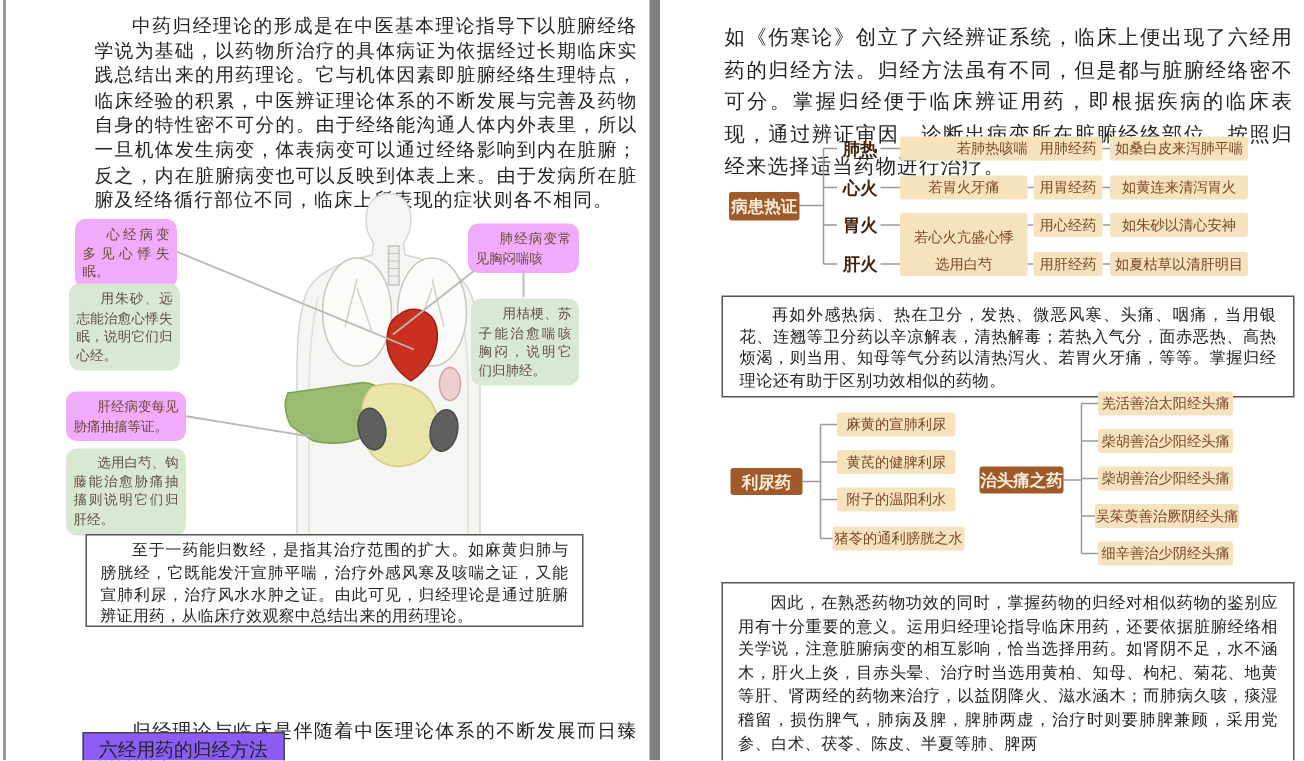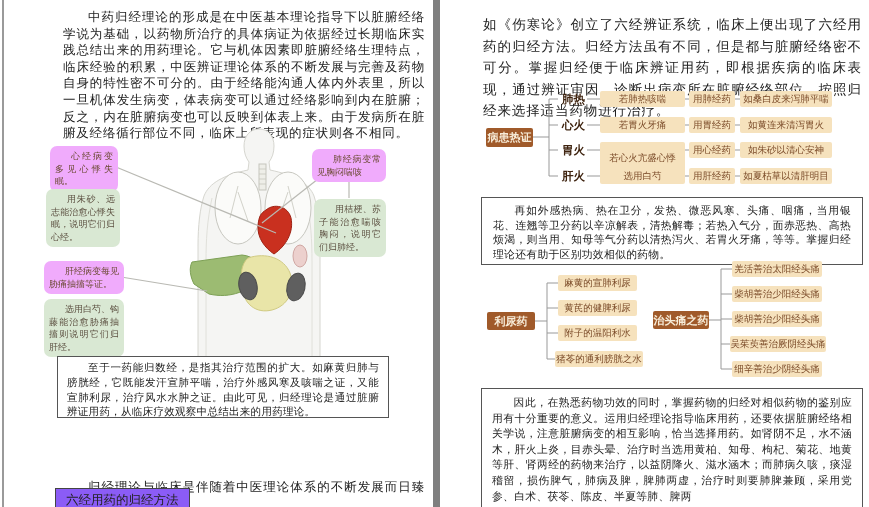--- a/index.html
+++ b/index.html
@@ -85,38 +85,38 @@
 
       <path d="M535,321 H547 M547,283 V359 M547,283 H558 M547,308 H558 M547,333 H558 M547,359 H558"></path>
 
       <path d="M709,320 H721 M721,269 V369 M721,269 H732 M721,294 H732 M721,319 H732 M721,344 H732 M721,369 H732"></path>
     </g>
   </svg>
 
   <div class="abs obox" style="left:50px;top:146px;width:58px;">心经病变多见心悸失眠。</div>
   <div class="abs gbox" style="left:46px;top:189px;width:64px;">用朱砂、远志能治愈心悸失眠，说明它们归心经。</div>
   <div class="abs obox" style="left:44px;top:261px;width:70px;">肝经病变每见胁痛抽搐等证。</div>
-  <div class="abs gbox" style="left:44px;top:299px;width:70px;">选用白芍、钩藤能治愈胁痛抽搐则说明它们归肝经。</div>
+  <div class="abs gbox" style="left:44px;top:299px;width:70px;font-family:Liberation Mono, monospace;">选用白芍、钩藤能治愈胁痛抽搐则说明它们归肝经。</div>
   <div class="abs obox" style="left:312px;top:149px;width:64px;">肺经病变常见胸闷喘咳</div>
   <div class="abs gbox" style="left:314px;top:199px;width:62px;">用桔梗、苏子能治愈喘咳胸闷，说明它们归肺经。</div>
 
   <div class="abs notebox" style="left:57px;top:356px;width:330px;height:60px;">
     <div class="notetext" style="margin:4px 9px;font-size:10.5px;line-height:14.8px;letter-spacing:0.3px;">至于一药能归数经，是指其治疗范围的扩大。如麻黄归肺与膀胱经，它既能发汗宣肺平喘，治疗外感风寒及咳喘之证，又能宣肺利尿，治疗风水水肿之证。由此可见，归经理论是通过脏腑辨证用药，从临床疗效观察中总结出来的用药理论。</div>
   </div>
 
   <div class="abs headingbox" style="left:55px;top:448px;">六经用药的归经方法</div>
 
   <div class="abs para indent" style="left:63px;top:479px;width:362px;font-size:12.5px;line-height:17px;letter-spacing:0.8px;">归经理论与临床是伴随着中医理论体系的不断发展而日臻完善的，</div>
 
   <div class="abs para" style="left:483px;top:14px;width:379px;font-size:13.5px;line-height:21.6px;letter-spacing:0.9px;">如《伤寒论》创立了六经辨证系统，临床上便出现了六经用药的归经方法。归经方法虽有不同，但是都与脏腑经络密不可分。掌握归经便于临床辨证用药，即根据疾病的临床表现，通过辨证审因，诊断出病变所在脏腑经络部位，按照归经来选择适当药物进行治疗。</div>
 
   <div class="abs rootbox" style="left:486px;top:128px;width:47px;height:19px;">病患热证</div>
 
   <div class="abs rowlabel" style="left:560px;top:91px;width:27px;height:16px;">肺热</div>
-  <div class="abs tanbox" style="left:600px;top:91px;width:85px;height:16px;">若肺热咳喘</div>
+  <div class="abs tanbox" style="left:600px;top:91px;width:85px;height:16px;padding-left:19px;">若肺热咳喘</div>
   <div class="abs tanbox" style="left:689px;top:91px;width:46px;height:16px;">用肺经药</div>
   <div class="abs tanbox" style="left:740px;top:91px;width:92px;height:16px;">如桑白皮来泻肺平喘</div>
 
   <div class="abs rowlabel" style="left:560px;top:117px;width:27px;height:16px;">心火</div>
   <div class="abs tanbox" style="left:600px;top:117px;width:85px;height:16px;">若胃火牙痛</div>
   <div class="abs tanbox" style="left:689px;top:117px;width:46px;height:16px;">用胃经药</div>
   <div class="abs tanbox" style="left:740px;top:117px;width:92px;height:16px;">如黄连来清泻胃火</div>
 
   <div class="abs rowlabel" style="left:560px;top:142px;width:27px;height:16px;">胃火</div>
   <div class="abs tanbox" style="left:600px;top:142px;width:85px;height:32px;">若心火亢盛心悸</div>

